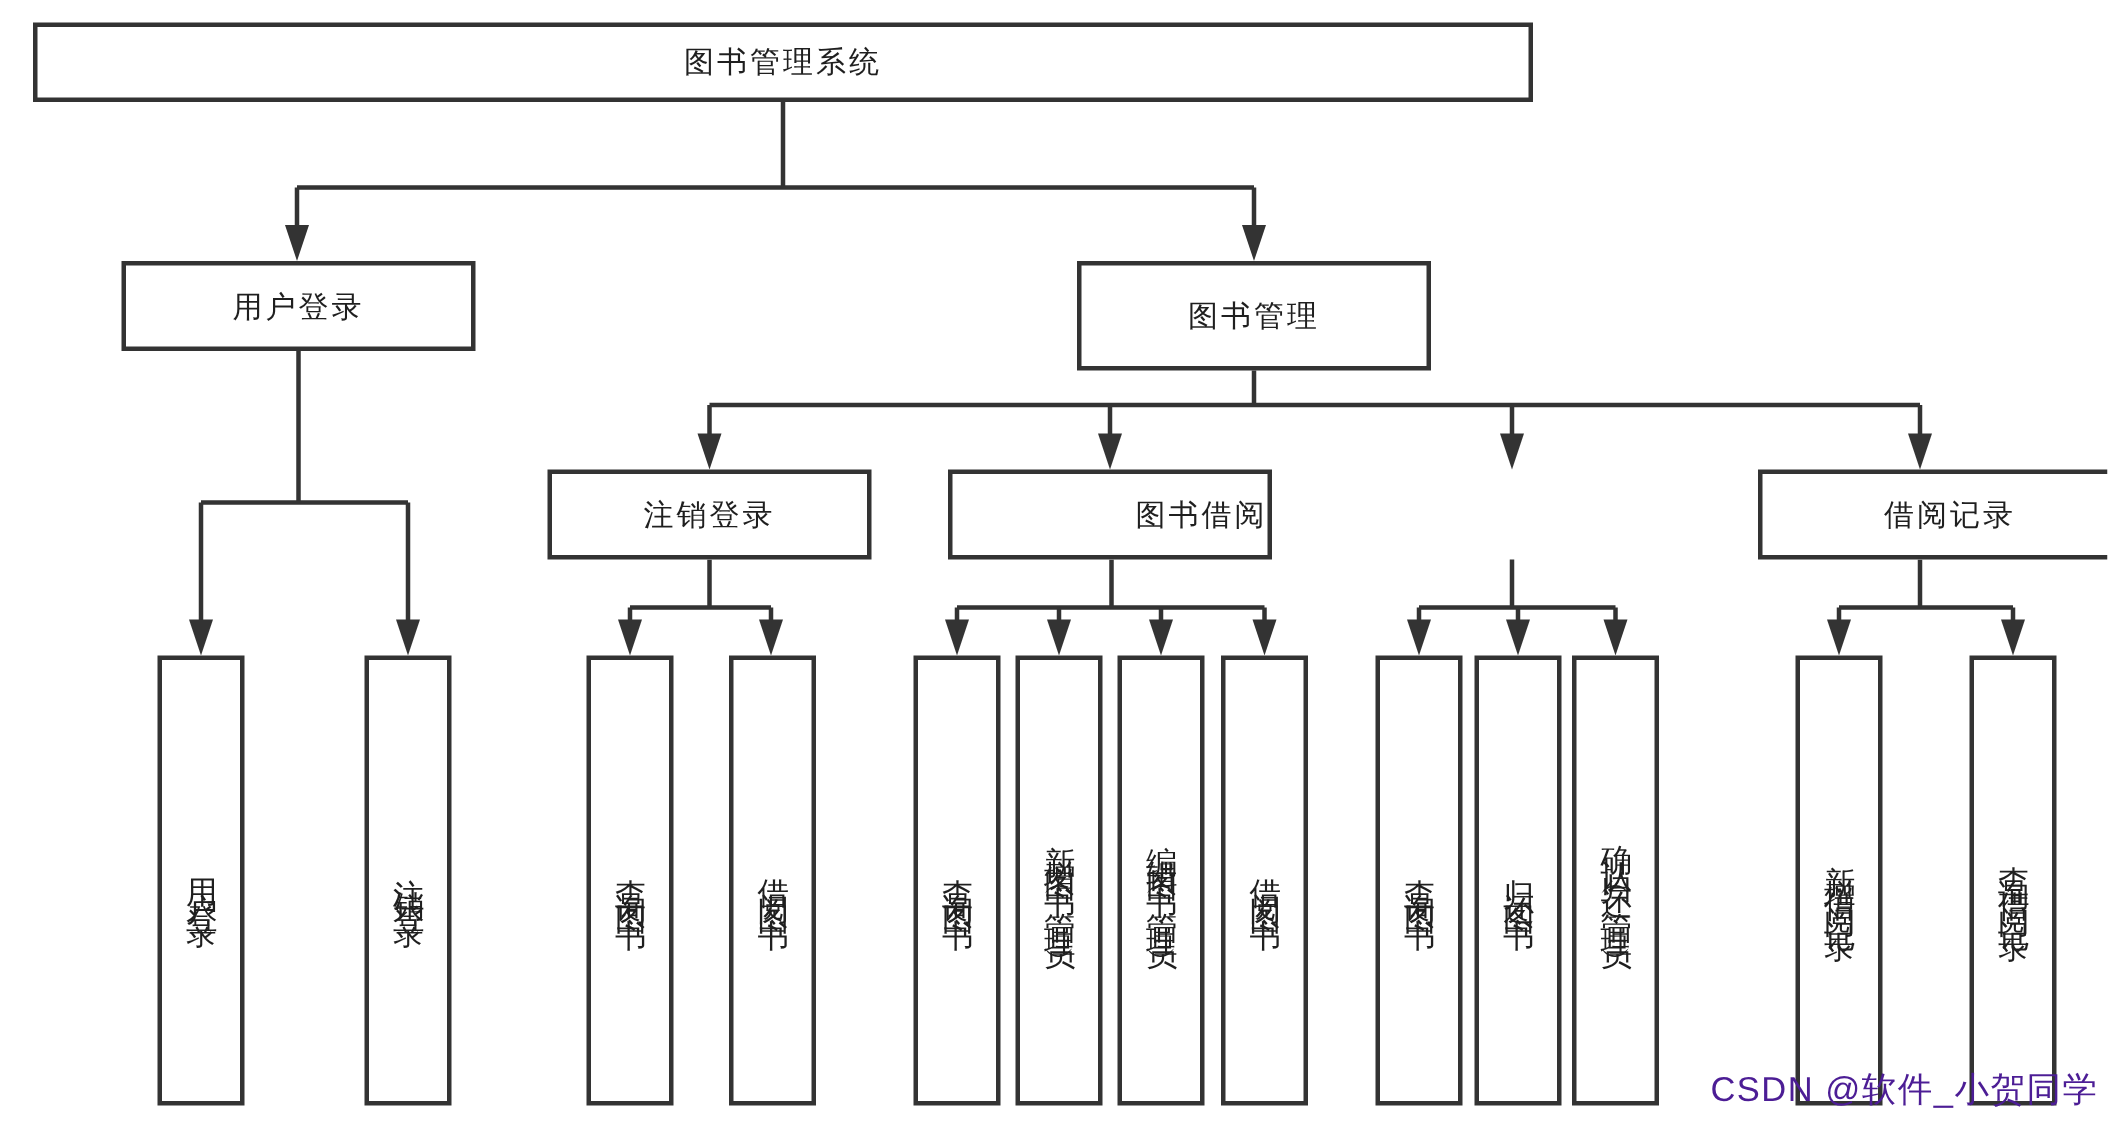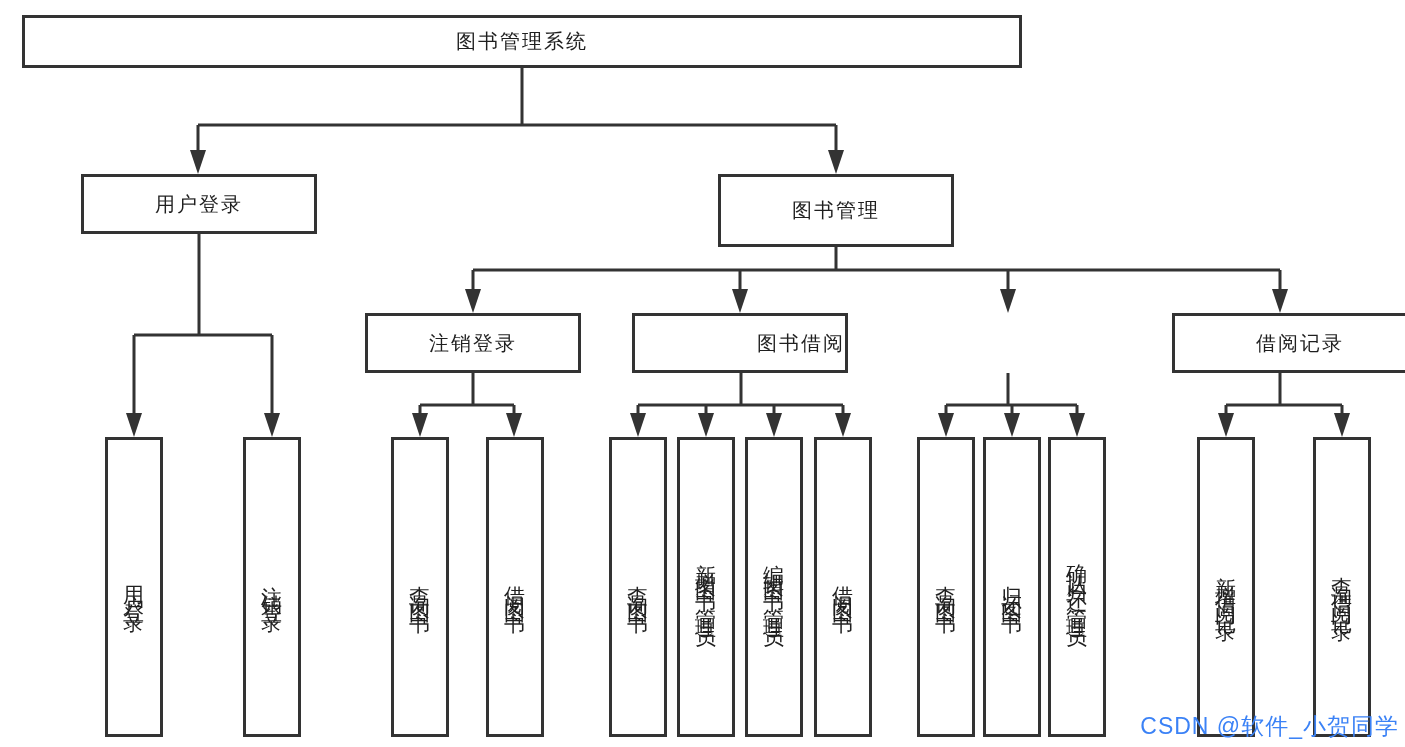--- a/index.html
+++ b/index.html
@@ -50,21 +50,21 @@
   .leaf{top:437px;width:58px;height:300px;}
   #f1{left:105px;} #f2{left:243px;}
   #f3{left:391px;} #f4{left:486px;}
   #f5{left:609px;} #f6{left:677px;} #f7{left:745px;} #f8{left:814px;}
   #f9{left:917px;} #f10{left:983px;} #f11{left:1048px;}
   #f12{left:1197px;} #f13{left:1313px;}
   #watermark{
     position:absolute;
     right:6px;top:711px;
     font-size:23px;
-    color:#3b82f6;
+    color:#4c1d95;
     letter-spacing:1px;
     z-index:3;
     white-space:nowrap;
   }
 </style>
 </head>
 <body>
 
 <div id="canvas">
 

